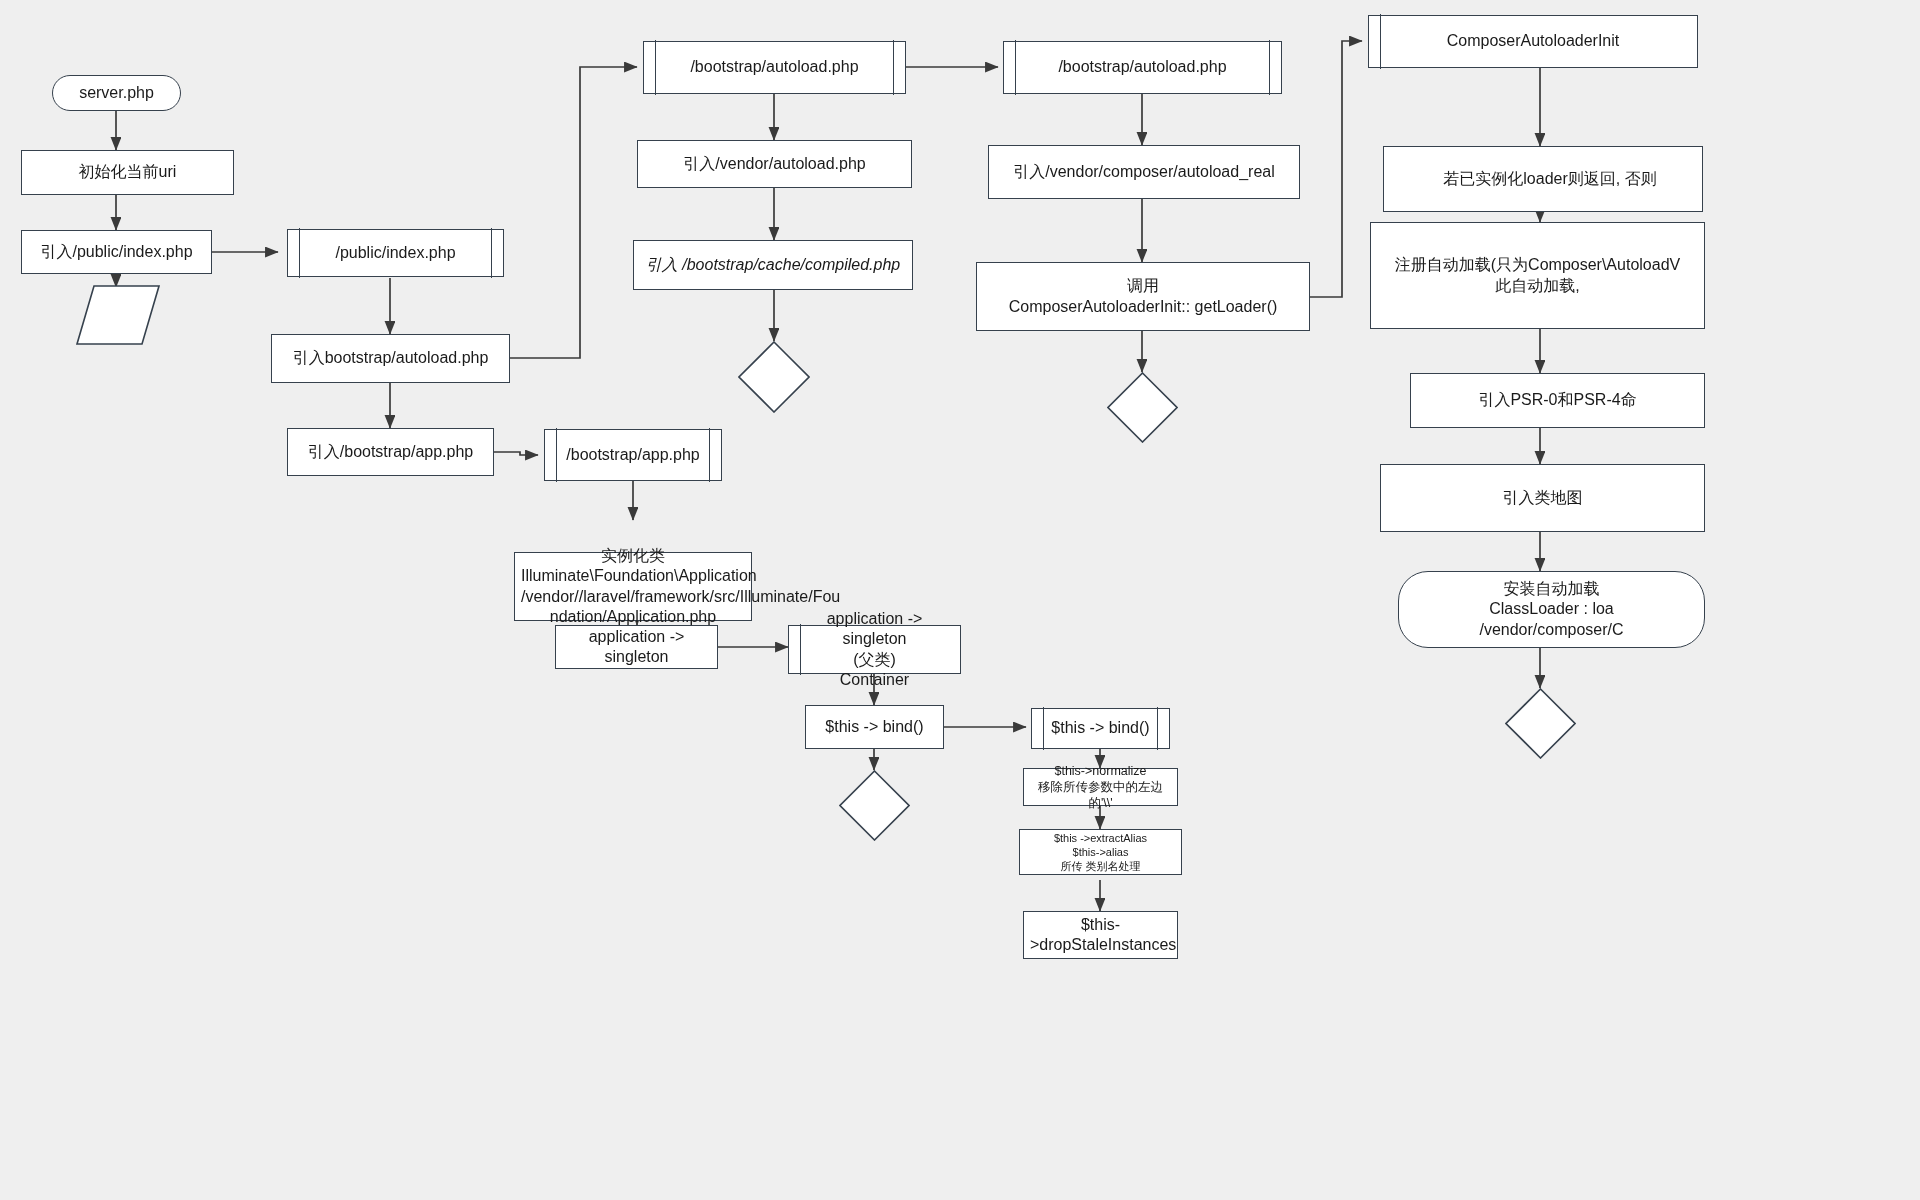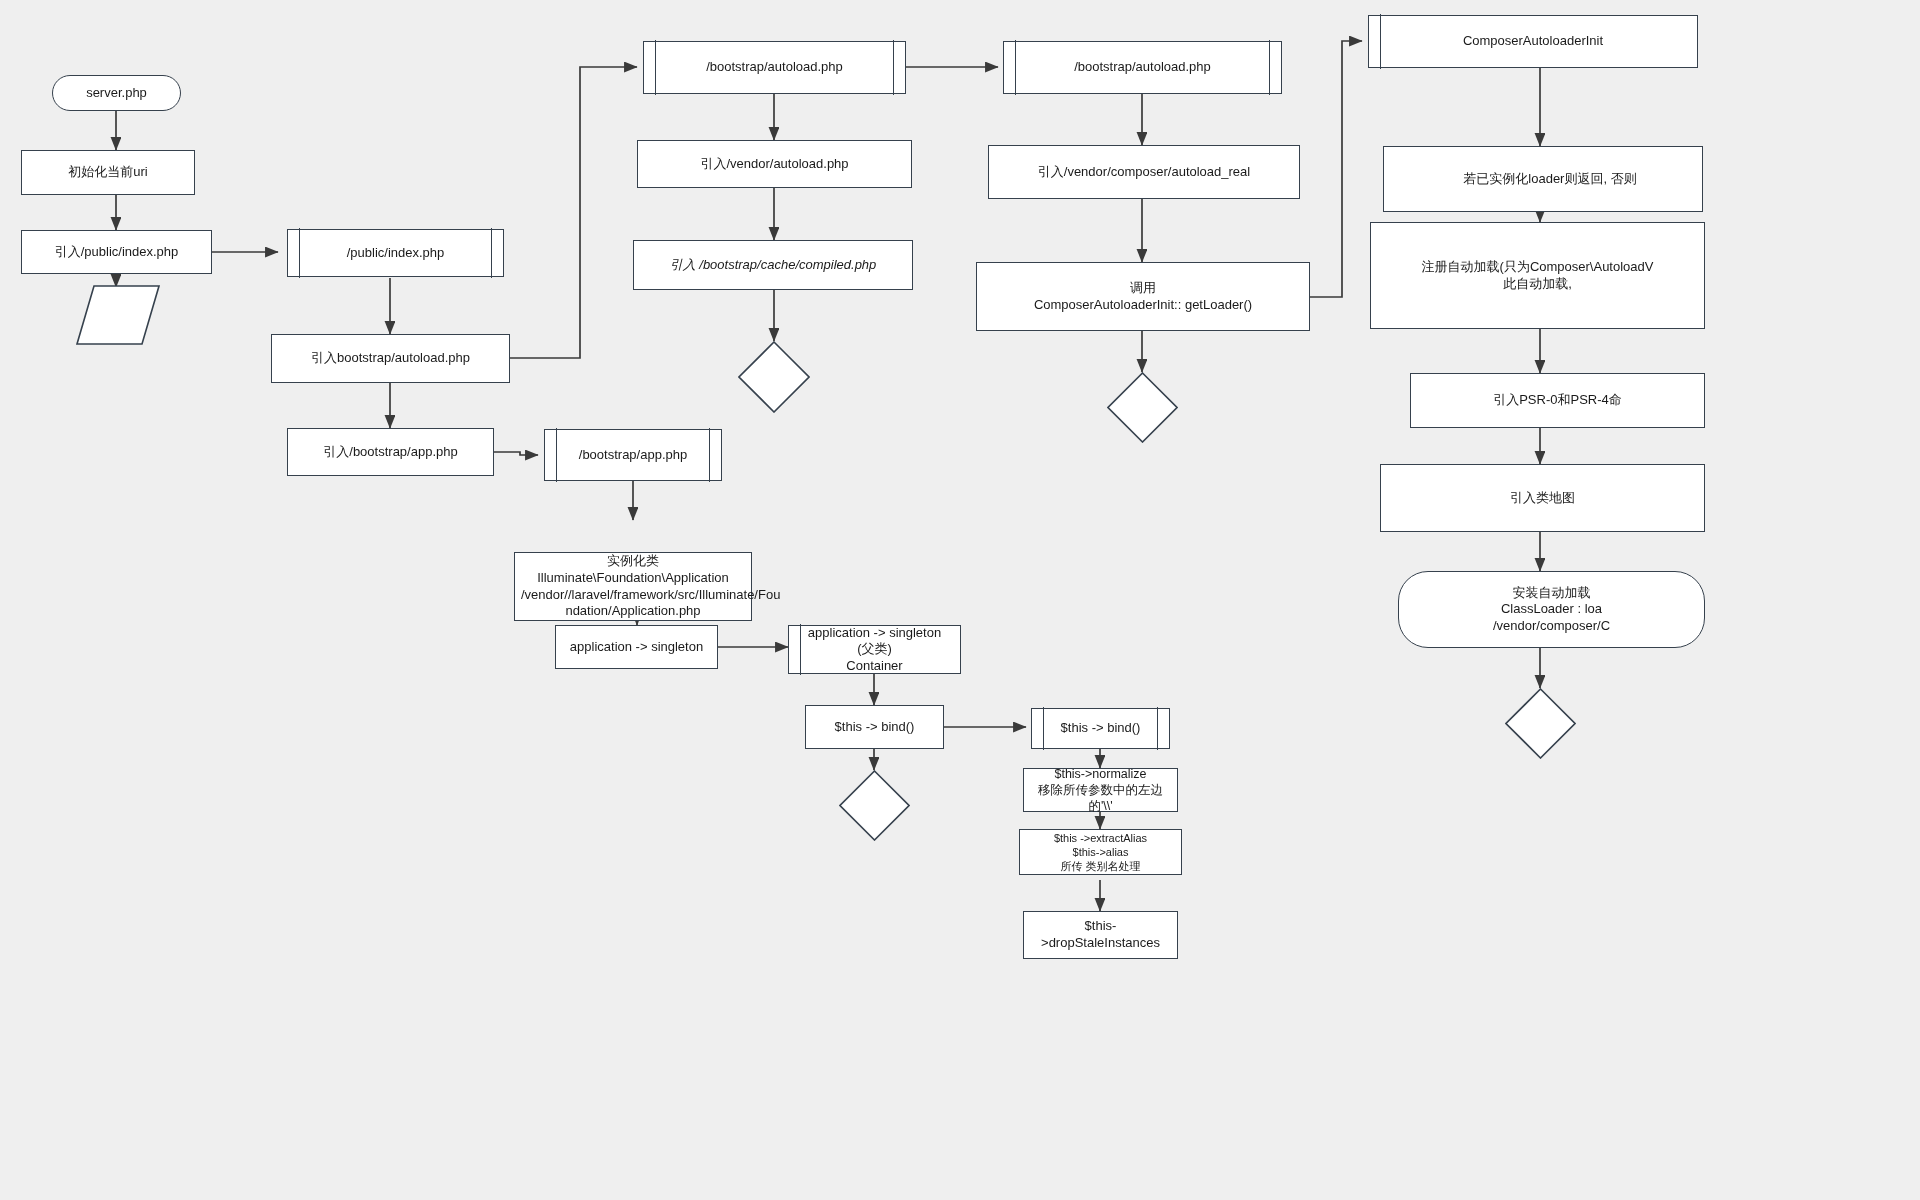--- a/index.html
+++ b/index.html
@@ -20,21 +20,21 @@
   .node {
     position: absolute;
     box-sizing: border-box;
     background: #ffffff;
     border: 1.6px solid #36414d;
     display: flex;
     align-items: center;
     justify-content: center;
     text-align: center;
     color: #1a1a1a;
-    font-size: 13px;
+    font-size: 16px;
     line-height: 1.28;
     padding: 2px 6px;
     white-space: pre-line;
   }
   
   .node.terminator {
     border-radius: 22px;
   }
   
   .node.predef {
@@ -145,21 +145,21 @@
       <path d="M1100,806 L1100,829"></path>
 
       <path d="M1100,880 L1100,911"></path>
     </g>
   </svg>
 
   <div class="node terminator" style="left:52px; top:75px; width:129px; height:36px;">
     <span class="txt">server.php</span>
   </div>
 
-  <div class="node" style="left:21px; top:150px; width:174px; height:45px;">
+  <div class="node" style="left:21px; top:150px; width:213px; height:45px;">
     <span class="txt">初始化当前uri</span>
   </div>
 
   <div class="node" style="left:21px; top:230px; width:191px; height:44px;">
     <span class="txt">引入/public/index.php</span>
   </div>
 
   <div class="shape-para" style="left:76px; top:285px; width:84px; height:60px;">
     <svg width="84" height="60" viewBox="0 0 84 60" xmlns="http://www.w3.org/2000/svg">
       <polygon points="18,1 83,1 66,59 1,59" fill="#ffffff" stroke="#36414d" stroke-width="1.6"></polygon>
@@ -275,21 +275,21 @@
   <div class="shape-diamond" style="left:839px; top:770px; width:71px; height:71px;">
     <svg width="71" height="71" viewBox="0 0 71 71" xmlns="http://www.w3.org/2000/svg">
       <polygon points="35.5,1 70,35.5 35.5,70 1,35.5" fill="#ffffff" stroke="#36414d" stroke-width="1.6"></polygon>
     </svg>
   </div>
 
   <div class="node predef" style="left:1031px; top:708px; width:139px; height:41px;">
     <span class="txt">$this -&gt; bind()</span>
   </div>
 
-  <div class="node" style="left:1023px; top:768px; width:155px; height:44px; font-size:12.5px;">
+  <div class="node" style="left:1023px; top:768px; width:155px; height:38px; font-size:12.5px;">
     <span class="txt">$this-&gt;normalize
 移除所传参数中的左边的'\\'</span>
   </div>
 
   <div class="node" style="left:1019px; top:829px; width:163px; height:46px; font-size:11px;">
     <span class="txt">$this -&gt;extractAlias
 $this-&gt;alias
 所传 类别名处理</span>
   </div>
 

